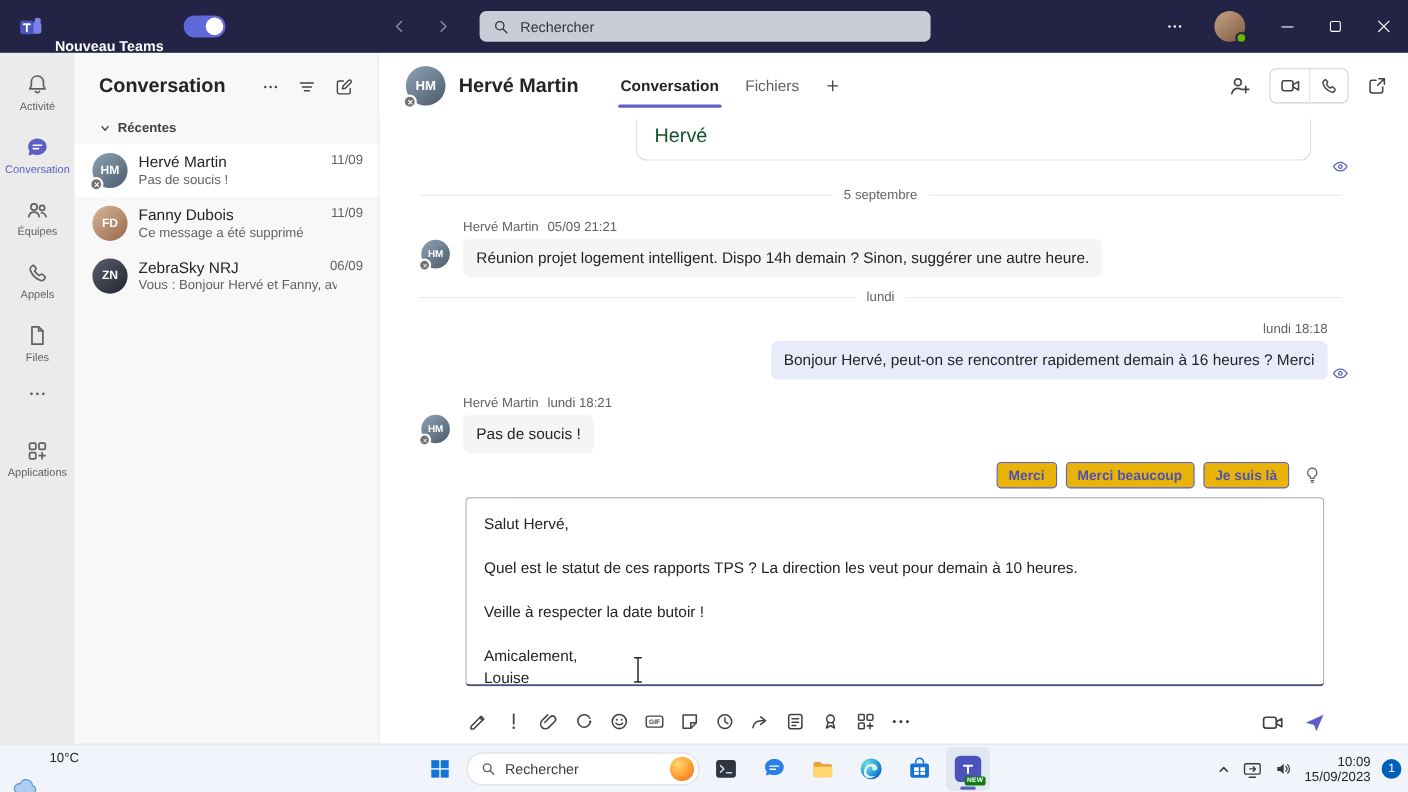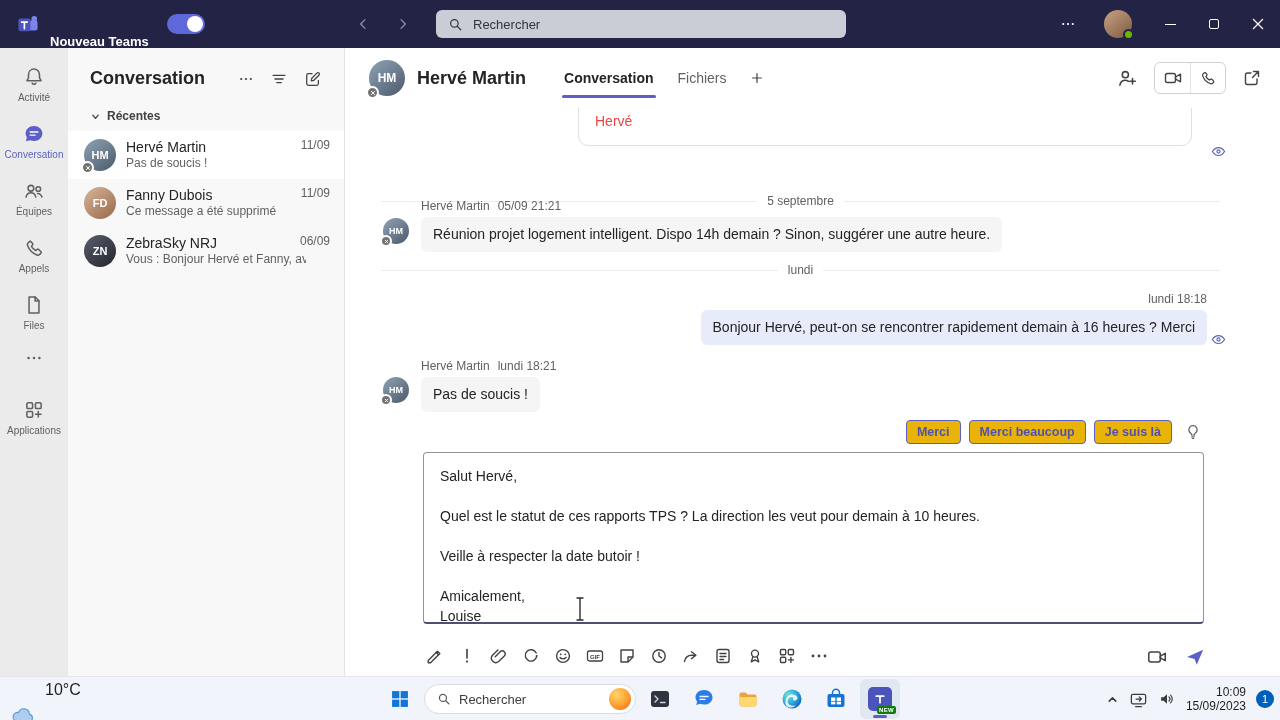--- a/index.html
+++ b/index.html
@@ -60,27 +60,27 @@
 .ch-tab{display:flex;align-items:center;padding:0 12px;font-size:14px;color:#616161;position:relative;cursor:pointer;}
 .ch-tab.active{color:#242424;font-weight:bold;}
 .ch-tab.active::after{content:"";position:absolute;left:10px;right:10px;bottom:10px;height:3px;border-radius:2px;background:#5b5fc7;}
 .ch-addtab{display:flex;align-items:center;padding:0 10px;color:#424242;cursor:pointer;}
 .ch-actions{margin-left:auto;display:flex;align-items:center;gap:16px;color:#424242;}
 .ch-callgroup{display:flex;align-items:center;border:1px solid #d1d1d1;border-radius:6px;height:32px;overflow:hidden;}
 .ch-callbtn{width:35px;height:32px;display:flex;align-items:center;justify-content:center;cursor:pointer;}
 .ch-callbtn + .ch-callbtn{border-left:1px solid #e5e5e5;}
 
 .msgs{position:absolute;left:0;right:0;top:60px;height:344px;overflow:hidden;}
-.partial{position:absolute;left:233px;width:614px;top:-18px;height:56px;background:#fff;border:1px solid #e0e0e0;border-radius:0 0 10px 10px;padding:22px 16px 0;font-size:14px;color:#ef4444;}
+.partial{position:absolute;left:233px;width:614px;top:-18px;height:56px;background:#fff;border:1px solid #e0e0e0;border-radius:0 0 10px 10px;padding:22px 16px 0;font-size:18px;color:#14532d;}
 .receipt{position:absolute;color:#5c61b5;}
 .rcpt1{left:866px;top:36px;}
 .rcpt2{left:866px;top:224px;}
 .divider{position:absolute;left:36px;right:60px;display:flex;align-items:center;gap:10px;font-size:12px;color:#616161;}
 .divider::before,.divider::after{content:"";flex:1;height:1px;background:#ececec;}
-.div1{top:62px;margin-top:24px;}
+.div1{top:62px;}
 .div2{top:155px;align-items:center;}
 .meta{position:absolute;font-size:12px;color:#616161;display:flex;gap:8px;}
 .meta1{left:76px;top:91px;}
 .meta-own{right:73px;top:184px;}
 .meta2{left:76px;top:251px;}
 .msg-avatar{position:absolute;width:26px;height:26px;border-radius:50%;display:flex;align-items:center;justify-content:center;color:#fff;font-size:9px;font-weight:bold;}
 .mav1{left:38px;top:110px;}
 .mav2{left:38px;top:269px;}
 .msg-avatar .x-badge{width:12px;height:12px;border-color:#fff;}
 .bubble{position:absolute;padding:8px 12px;border-radius:6px;font-size:14px;color:#242424;background:#f5f5f5;max-width:620px;line-height:19px;}
@@ -95,21 +95,21 @@
 .composer{position:absolute;left:78px;right:76px;top:404px;height:172px;border:1px solid #949494;border-bottom:2px solid #4c4f73;border-radius:4px;background:#fff;padding:13px 16px;font-size:14px;line-height:20px;color:#242424;white-space:pre-wrap;overflow:hidden;cursor:text;}
 .ibeam{position:absolute;left:228px;top:548px;color:#2b2b2b;z-index:7;}
 .ctoolbar{position:absolute;left:80px;right:76px;top:590px;height:36px;display:flex;align-items:center;gap:12px;color:#424242;}
 .ct-icon{width:20px;height:20px;cursor:pointer;flex:none;}
 .ct-right{margin-left:auto;display:flex;gap:18px;align-items:center;}
 .send{color:#5b5fc7;}
 
 
 .taskbar{position:absolute;left:0;right:0;bottom:0;height:44px;background:#f1f5fb;border-top:1px solid #e2e6ec;z-index:60;}
 .tk-weather{position:absolute;left:10px;top:5px;display:flex;align-items:center;gap:8px;cursor:pointer;}
-.w-temp{font-size:16px;color:#1f1f1f;line-height:15px;}
+.w-temp{font-size:12px;color:#1f1f1f;line-height:15px;}
 .w-cond{font-size:11px;color:#474747;line-height:13px;margin-top:42px;}
 .tk-center{position:absolute;left:50%;top:2px;transform:translateX(-50%);display:flex;align-items:center;gap:4px;height:40px;}
 .tapp{width:40px;height:40px;display:grid;place-items:center;border-radius:6px;position:relative;cursor:pointer;}
 .tapp.active{background:#e2e8f2;}
 .tapp.active::after{content:"";position:absolute;bottom:1px;left:50%;transform:translateX(-50%);width:14px;height:3px;border-radius:2px;background:#5b5fc7;}
 .tsearch{width:212px;height:30px;background:#fff;border:1px solid #d8dce4;border-radius:15px;display:flex;align-items:center;gap:8px;padding:0 4px 0 12px;font-size:13px;color:#3c3c3c;cursor:pointer;}
 .tsearch .label{flex:1;}
 .companion{width:22px;height:22px;border-radius:50%;background:radial-gradient(circle at 35% 30%,#ffd66b,#ff9d2e 55%,#e85d1f);}
 .teams-tile{width:24px;height:24px;border-radius:5px;background:#4b53bc;position:relative;display:grid;place-items:center;}
 .new-badge{position:absolute;right:-4px;bottom:-3px;background:#107c10;color:#fff;font-size:6px;font-weight:bold;padding:1px 2px;border-radius:2px;letter-spacing:.3px;}

